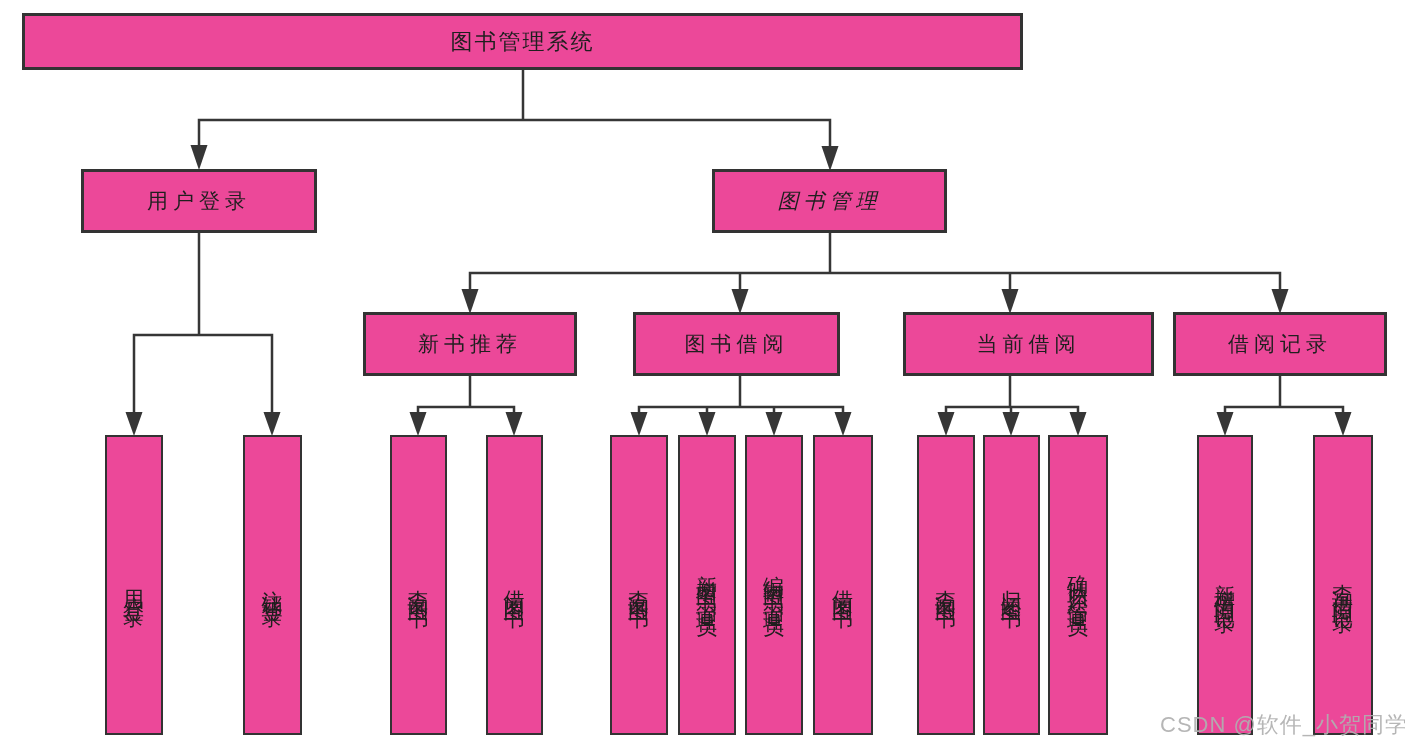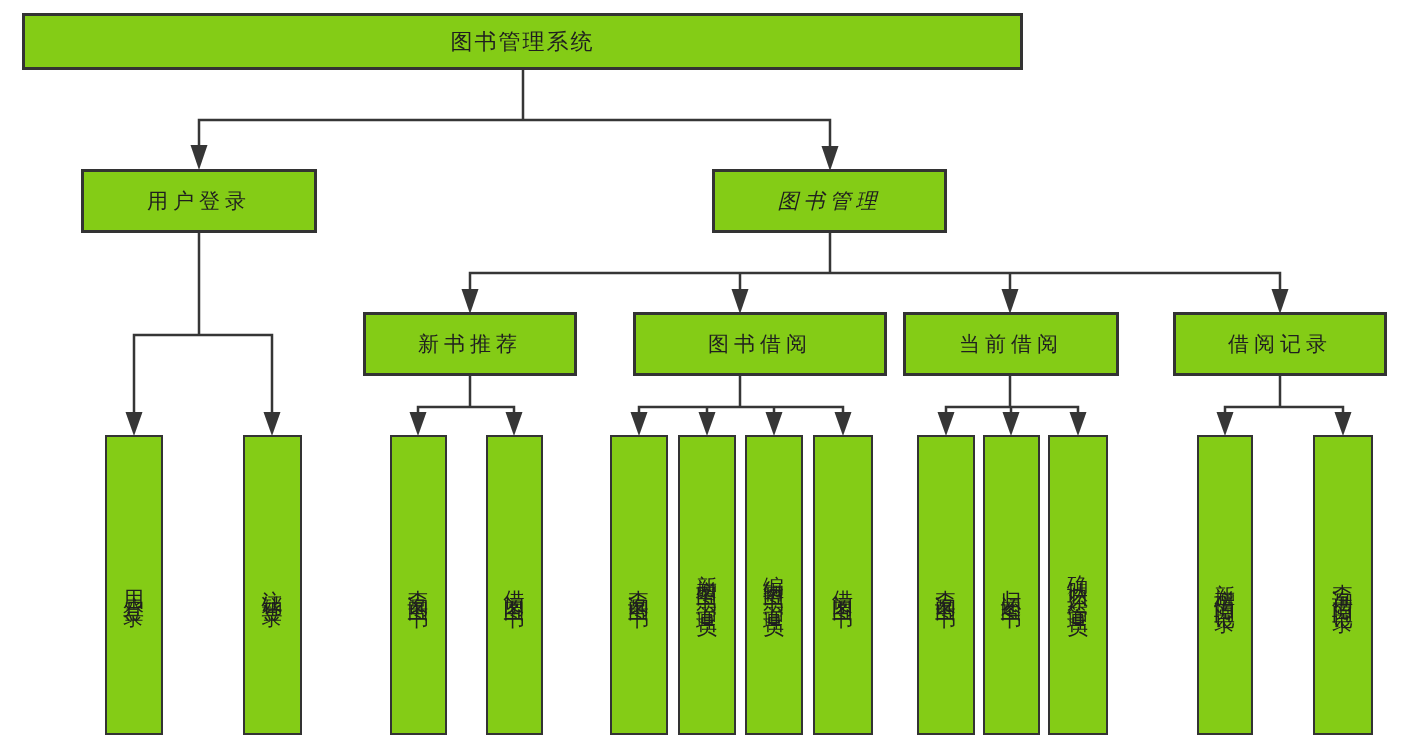--- a/index.html
+++ b/index.html
@@ -13,21 +13,21 @@
   html,body{background:var(--background);}
   body{
     font-family:"Liberation Sans","DejaVu Sans",sans-serif;
     width:1405px;height:747px;overflow:hidden;position:relative;
   }
   .canvas{position:relative;width:1405px;height:747px;background:var(--background);}
   svg.wires{position:absolute;left:0;top:0;z-index:1;}
   svg.wires path{stroke:var(--line);stroke-width:2.5;fill:none;stroke-linecap:square;}
   svg.wires polygon{fill:var(--line);stroke:none;}
   .box{
-    position:absolute;z-index:2;background:#84cc16;
+    position:absolute;z-index:2;background:#ec4899;
     border:3px solid var(--box-border);
     display:flex;align-items:center;justify-content:center;
     color:var(--text);font-size:21px;
   }
   .box-root{letter-spacing:2px;font-size:22px;}
   .box-branch{letter-spacing:5px;}
   .box-leaf{border-width:2.5px;}
   .box-leaf .vtext{
     writing-mode:vertical-rl;text-orientation:mixed;
     letter-spacing:6px;line-height:1;white-space:nowrap;
@@ -78,22 +78,22 @@
     <polygon points="1216.5,412 1233.5,412 1225,436"></polygon>
     <polygon points="1334.5,412 1351.5,412 1343,436"></polygon>
   </svg>
 
   <div class="box box-root" style="left:22px;top:13px;width:1001px;height:57px;">图书管理系统</div>
 
   <div class="box box-branch" style="left:81px;top:169px;width:236px;height:64px;">用户登录</div>
   <div class="box box-branch" style="left:712px;top:169px;width:235px;height:64px;font-style:italic;">图书管理</div>
 
   <div class="box box-branch" style="left:363px;top:312px;width:214px;height:64px;">新书推荐</div>
-  <div class="box box-branch" style="left:633px;top:312px;width:254px;height:64px;">图书借阅</div>
-  <div class="box box-branch" style="left:903px;top:312px;width:216px;height:64px;">当前借阅</div>
+  <div class="box box-branch" style="left:633px;top:312px;width:207px;height:64px;">图书借阅</div>
+  <div class="box box-branch" style="left:903px;top:312px;width:251px;height:64px;">当前借阅</div>
   <div class="box box-branch" style="left:1173px;top:312px;width:214px;height:64px;font-family:Liberation Serif, serif;">借阅记录</div>
 
   <div class="box box-leaf" style="left:105px;top:435px;width:58px;height:300px;">
     <span class="vtext">用户登录</span>
   </div>
   <div class="box box-leaf" style="left:243px;top:435px;width:59px;height:300px;">
     <span class="vtext">注销登录</span>
   </div>
 
   <div class="box box-leaf" style="left:390px;top:435px;width:57px;height:300px;">
@@ -126,14 +126,15 @@
     <span class="vtext">确认归还（管理员）</span>
   </div>
 
   <div class="box box-leaf" style="left:1197px;top:435px;width:56px;height:300px;">
     <span class="vtext">新增借阅记录</span>
   </div>
   <div class="box box-leaf" style="left:1313px;top:435px;width:60px;height:300px;">
     <span class="vtext">查询借阅记录</span>
   </div>
 
+  <div class="watermark">CSDN @软件_小贺同学</div>
 
 </div>
 
 </body></html>

